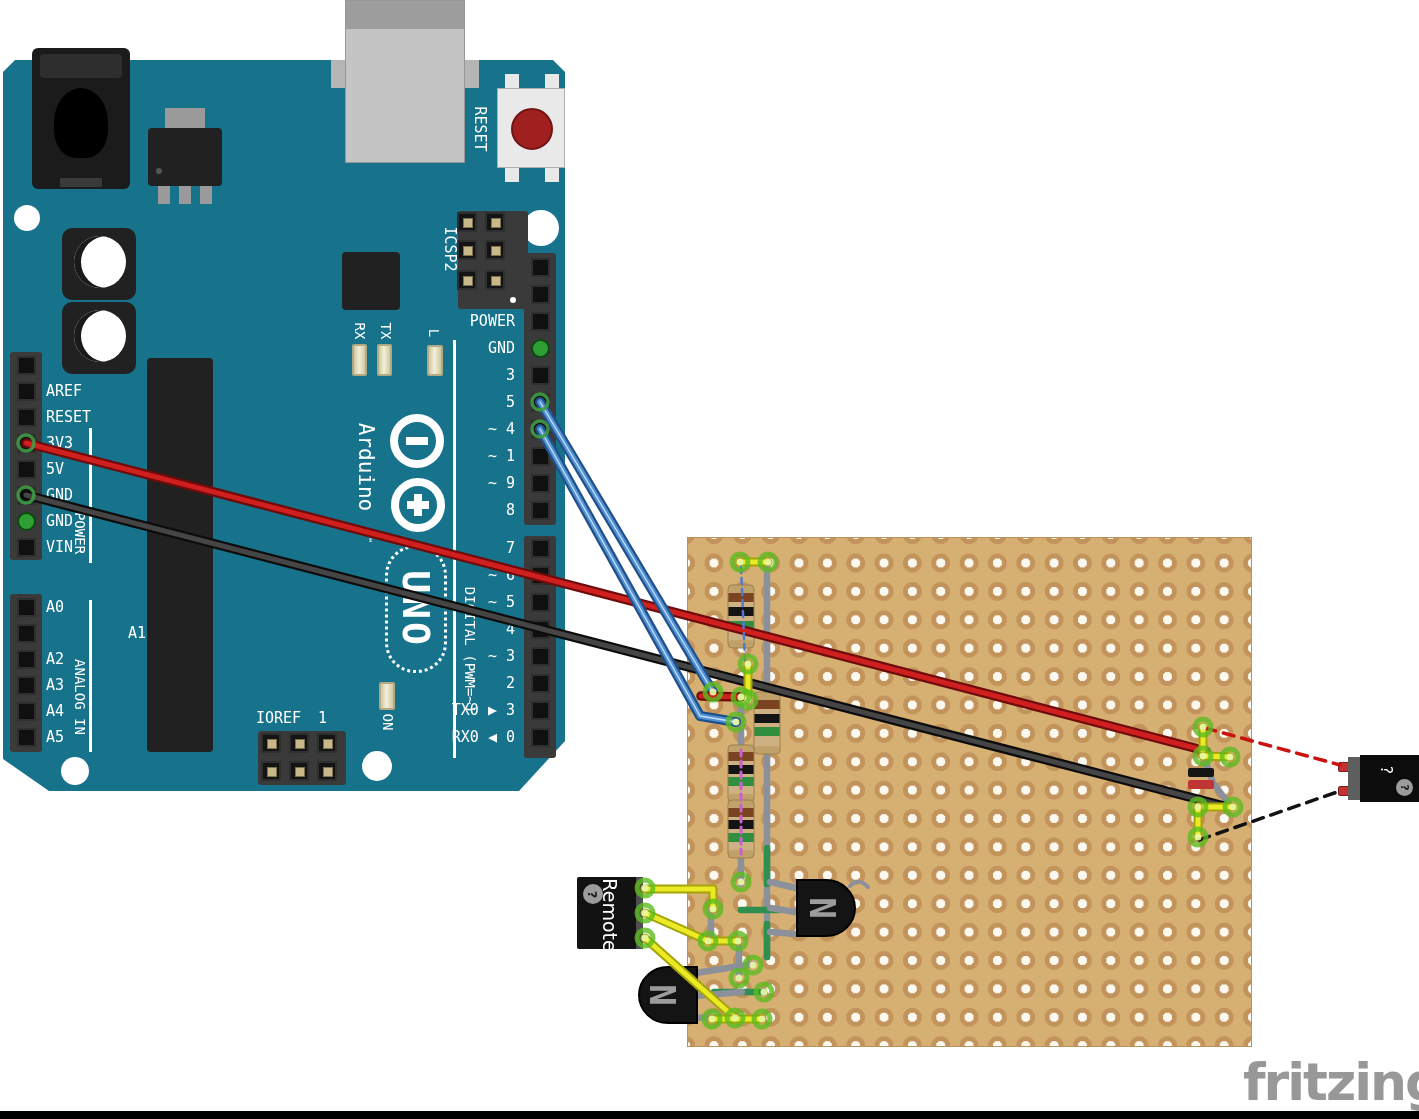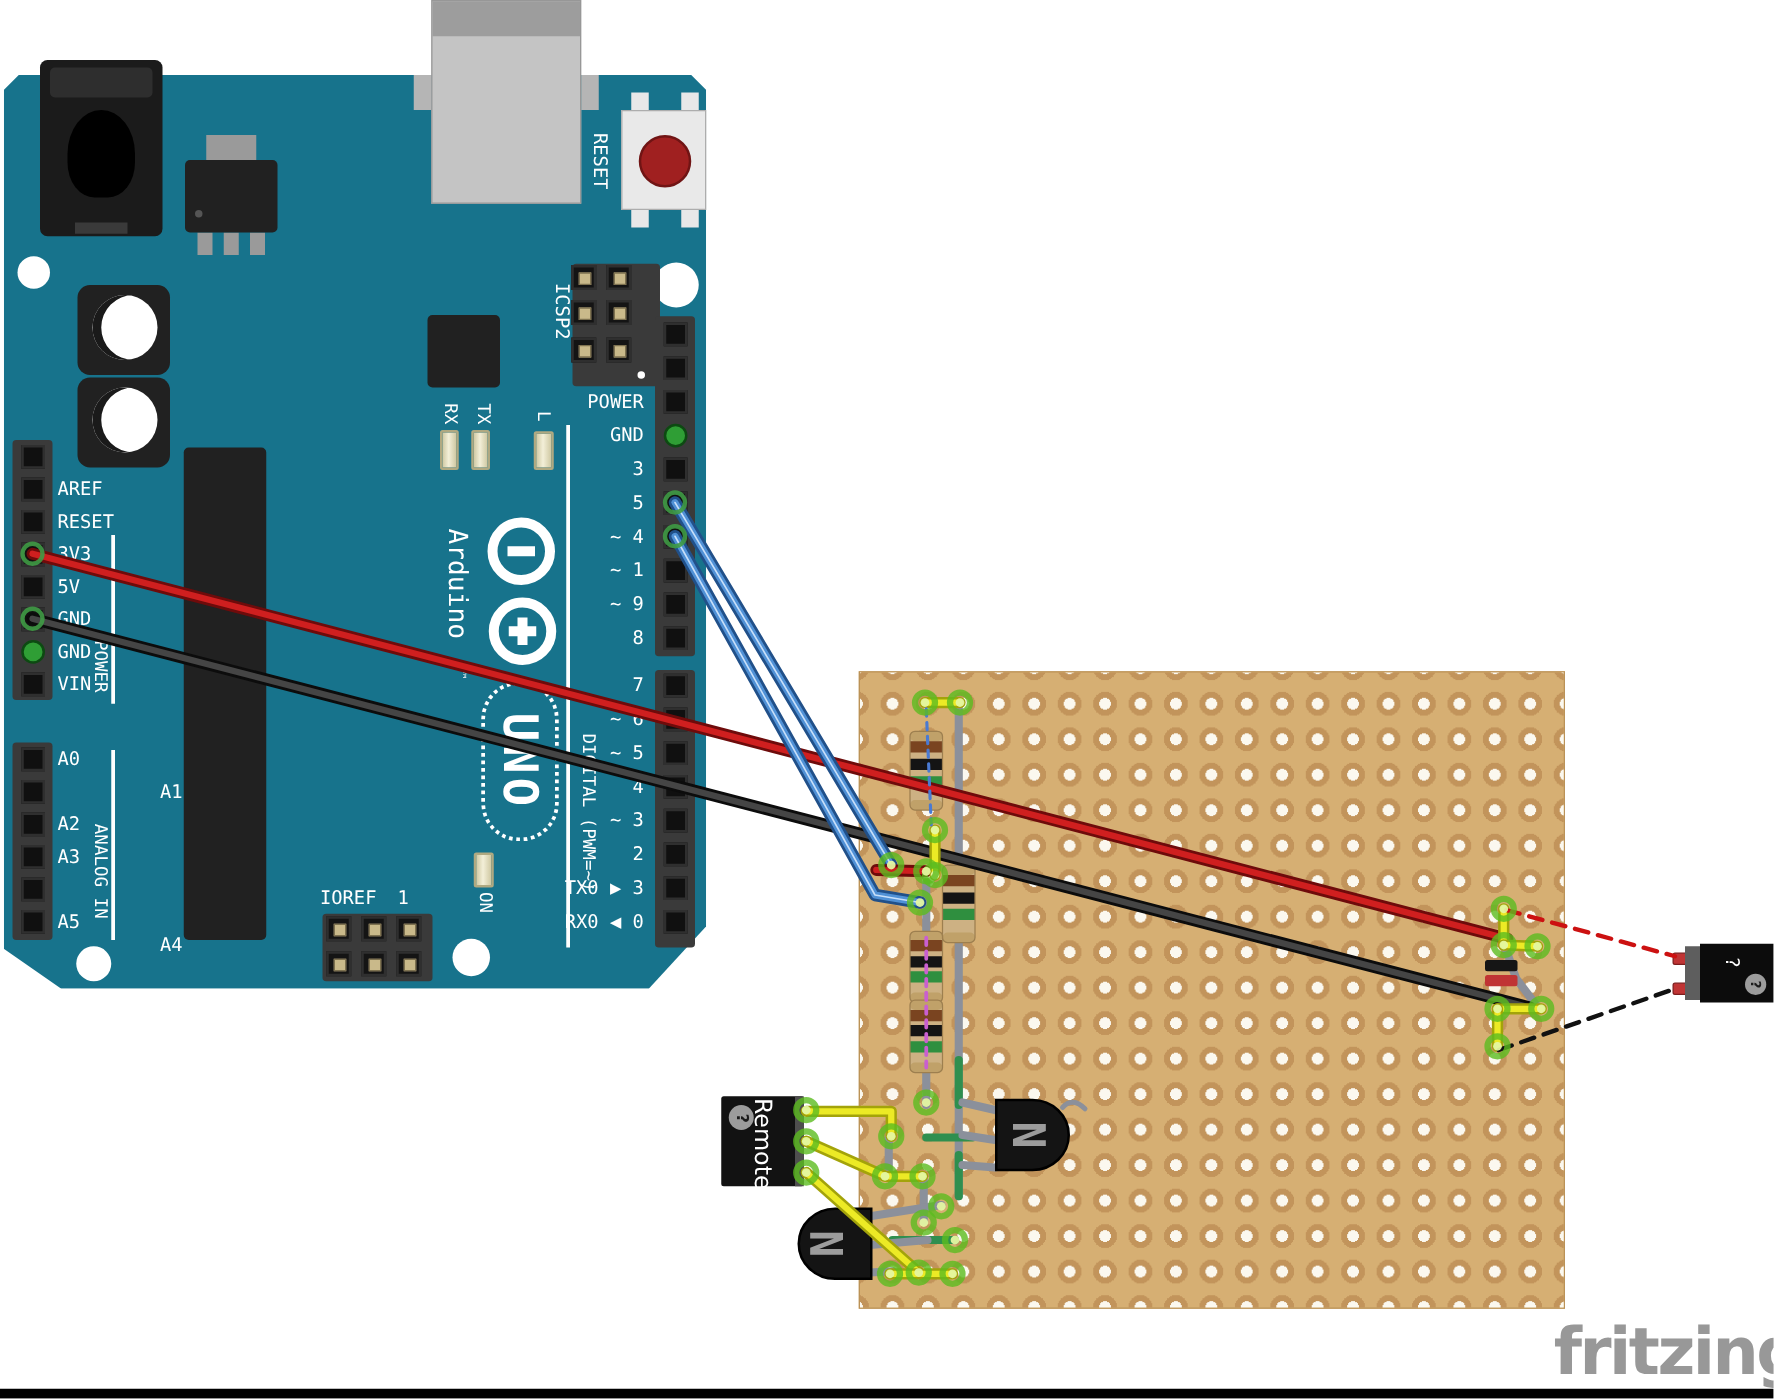--- a/index.html
+++ b/index.html
@@ -185,21 +185,21 @@
       <div class="abs" style="left: 10px; top: 594px; width: 32px; height: 158px; background: rgb(58, 58, 58); border-radius: 3px;"></div>
       <div class="abs pin" style="left: 17px; top: 598px;"></div>
       <div class="abs slabel" style="left: 46px; top: 598px; width: 100px; text-align: left;">A0</div>
       <div class="abs pin" style="left: 17px; top: 624px;"></div>
       <div class="abs slabel" style="left: 46px; top: 624px; width: 100px; text-align: right;">A1</div>
       <div class="abs pin" style="left: 17px; top: 650px;"></div>
       <div class="abs slabel" style="left: 46px; top: 650px; width: 100px; text-align: left;">A2</div>
       <div class="abs pin" style="left: 17px; top: 676px;"></div>
       <div class="abs slabel" style="left: 46px; top: 676px; width: 100px; text-align: left;">A3</div>
       <div class="abs pin" style="left: 17px; top: 702px;"></div>
-      <div class="abs slabel" style="left: 46px; top: 702px; width: 100px; text-align: right; margin-top: 45px;">A4</div>
+      <div class="abs slabel" style="left: 46px; top: 702px; width: 100px; text-align: left;">A4</div>
       <div class="abs pin" style="left: 17px; top: 728px;"></div>
       <div class="abs slabel" style="left: 46px; top: 728px; width: 100px; text-align: left;">A5</div>
       <div class="abs" style="left: 457px; top: 212px; width: 20px; height: 20px; background: rgb(20, 20, 20); border: 2px solid rgb(47, 47, 47); box-sizing: border-box;">
         <div class="gold" style="position: absolute; left: 4px; top: 4px; width: 8px; height: 8px;"></div>
       </div>
       <div class="abs" style="left: 457px; top: 240px; width: 20px; height: 20px; background: rgb(20, 20, 20); border: 2px solid rgb(47, 47, 47); box-sizing: border-box;">
         <div class="gold" style="position: absolute; left: 4px; top: 4px; width: 8px; height: 8px;"></div>
       </div>
       <div class="abs" style="left: 457px; top: 270px; width: 20px; height: 20px; background: rgb(20, 20, 20); border: 2px solid rgb(47, 47, 47); box-sizing: border-box;">
         <div class="gold" style="position: absolute; left: 4px; top: 4px; width: 8px; height: 8px;"></div>

